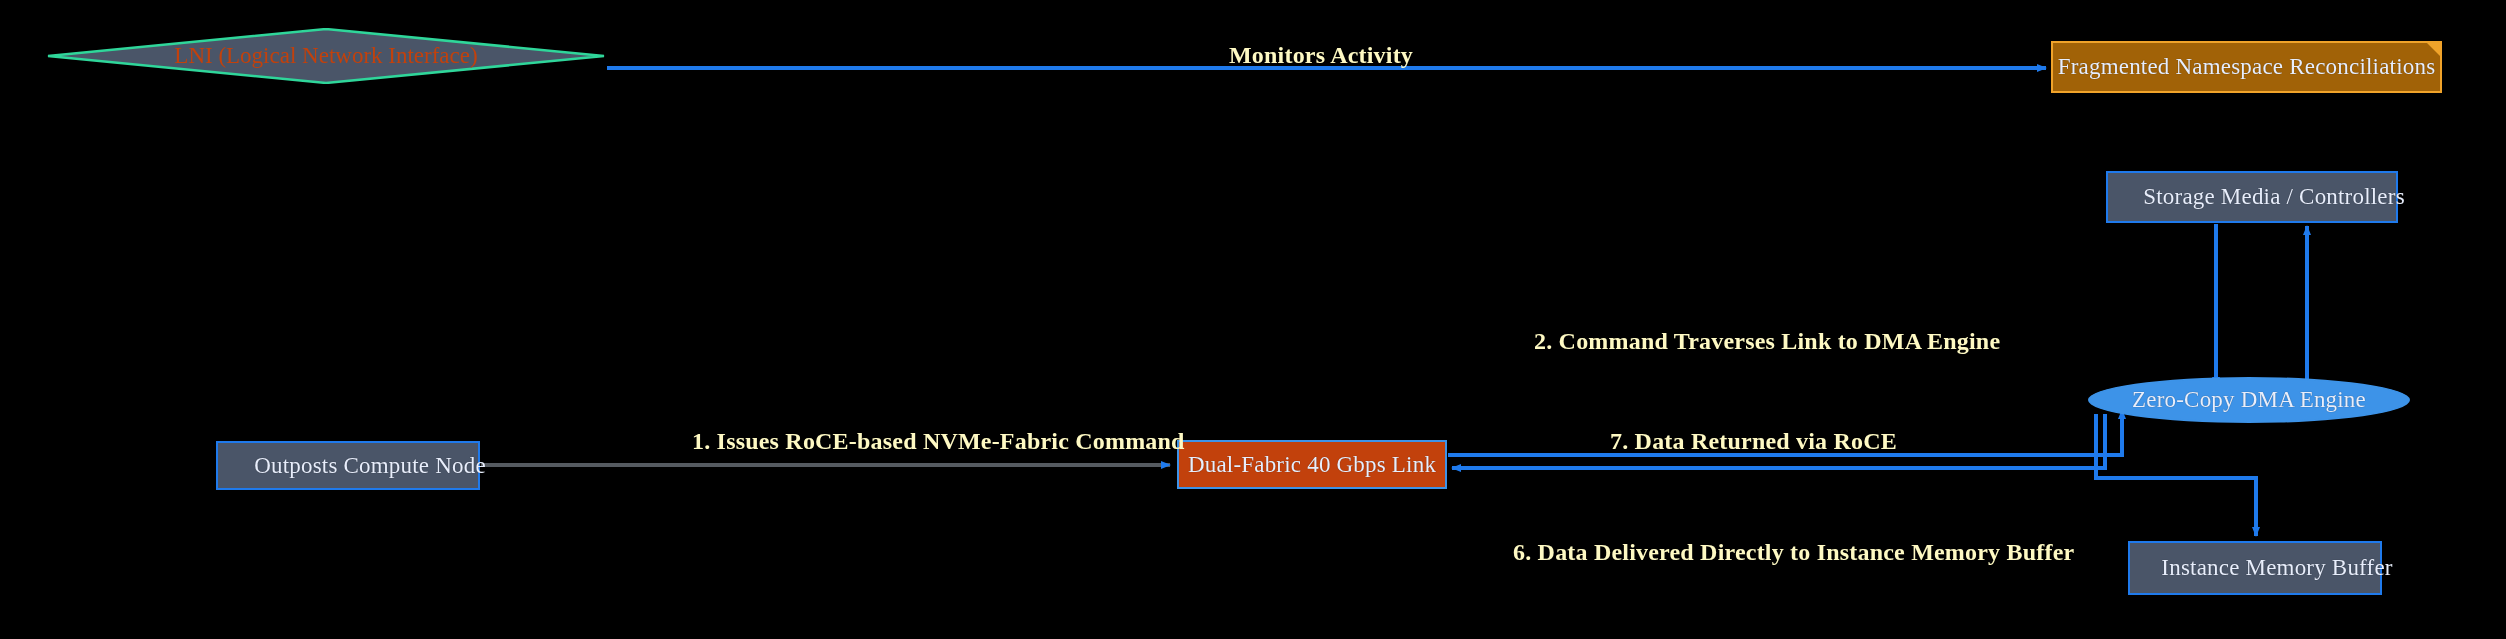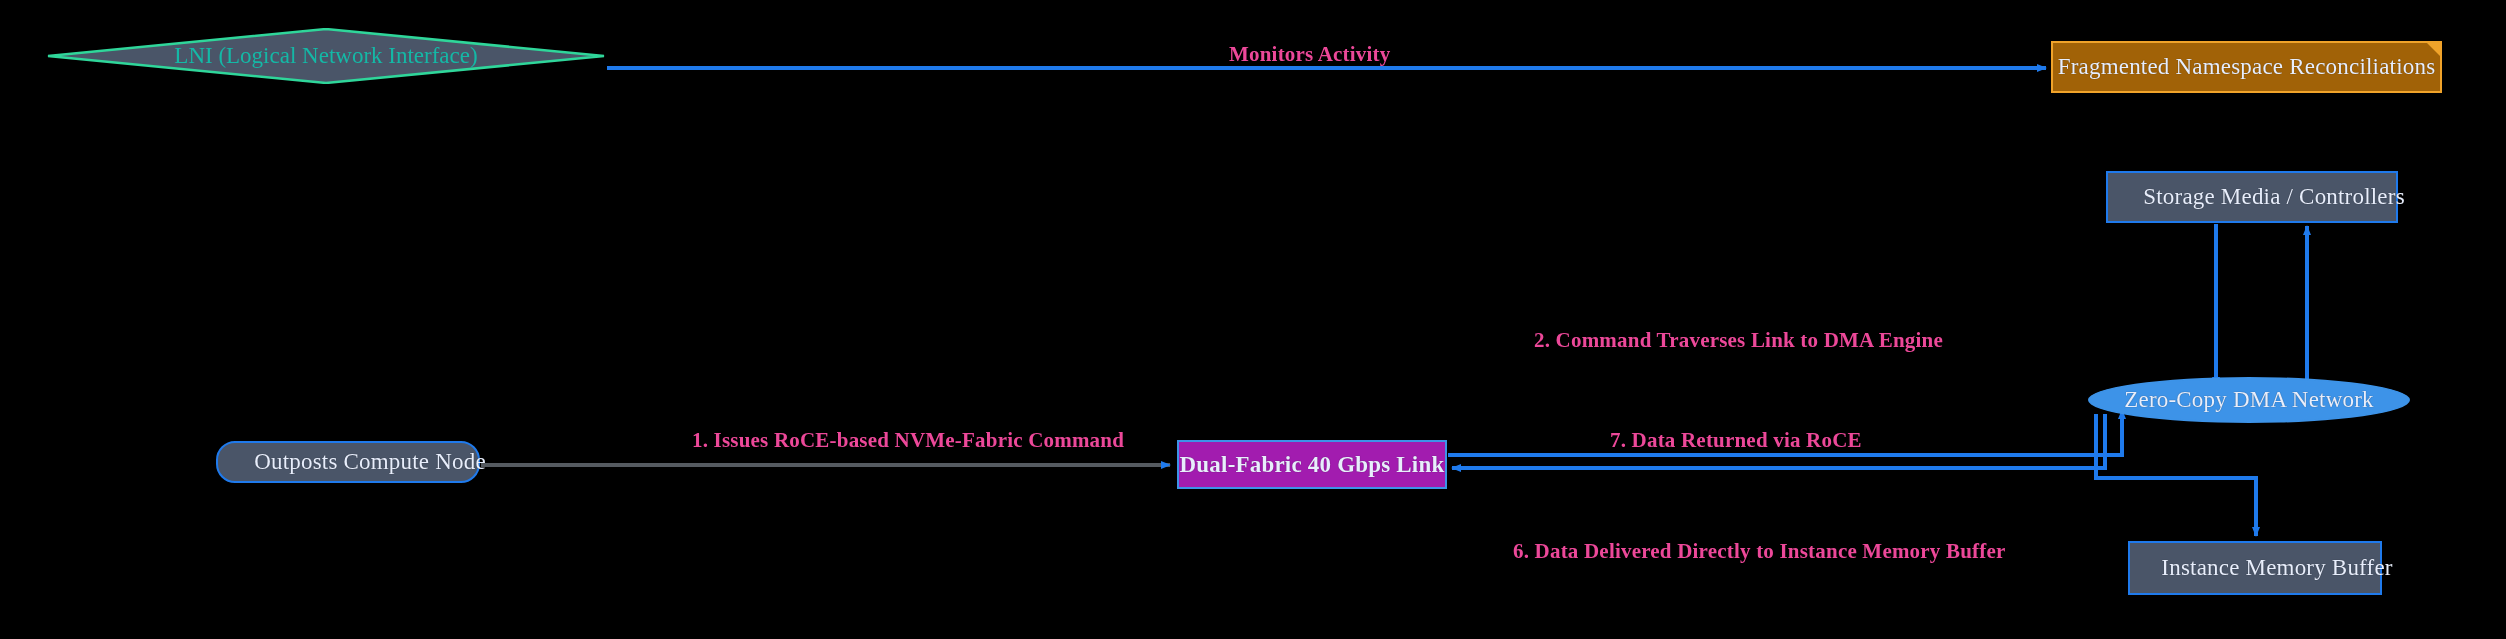--- a/index.html
+++ b/index.html
@@ -47,23 +47,22 @@
     content: "";
     position: absolute;
     top: 0px;
     right: 0px;
     width: 0;
     height: 0;
     border-left: 13px solid transparent;
     border-top: 13px solid #f0a32a;
   }
   .node-fill {
-    background: #a21caf;
+    background: #c2410c;
     border: 2px solid #3d93e8;
-    font-weight: bold;
   }
   .node-ellipse {
     background: #3d93e8;
     border: 2px solid #3d93e8;
     border-radius: 50%;
   }
   .node-diamond-wrap {
     position: absolute;
     z-index: 5;
   }
@@ -72,28 +71,28 @@
     left: 0; top: 0;
     width: 100%; height: 100%;
   }
   .node-diamond-label {
     position: absolute;
     left: 0; top: 0;
     width: 100%; height: 100%;
     display: flex;
     align-items: center;
     justify-content: center;
-    color: #14b8a6;
+    color: #c2410c;
     font-size: 23px;
     white-space: nowrap;
   }
   .edge-label {
     position: absolute;
-    color: #ec4899;
-    font-size: 21px;
+    color: #fef9c3;
+    font-size: 24px;
     font-weight: bold;
     white-space: nowrap;
     z-index: 6;
     font-family: "Liberation Serif", "DejaVu Serif", serif;
     letter-spacing: 0.2px;
   }
 </style>
 </head>
 <body>
 
@@ -129,32 +128,32 @@
 
 <div class="node node-rect-note" style="left:2051px; top:41px; width:391px; height:52px;">
   <span>Fragmented Namespace Reconciliations</span>
 </div>
 
 <div class="node node-rect" style="left:2106px; top:171px; width:292px; height:52px;">
   <span>Storage Media / Controllers</span>
 </div>
 
 <div class="node node-ellipse" style="left:2088px; top:377px; width:322px; height:46px;">
-  <span>Zero-Copy DMA Network</span>
+  <span>Zero-Copy DMA Engine</span>
 </div>
 
 <div class="node node-rect" style="left:2128px; top:541px; width:254px; height:54px;">
   <span>Instance Memory Buffer</span>
 </div>
 
 <div class="node node-fill" style="left:1177px; top:440px; width:270px; height:49px;">
   <span>Dual-Fabric 40 Gbps Link</span>
 </div>
 
-<div class="node node-rect" style="left:216px; top:441px; width:264px; height:42px;border-radius:19px;">
+<div class="node node-rect" style="left:216px; top:441px; width:264px; height:49px;">
   <span>Outposts Compute Node</span>
 </div>
 
 <div class="edge-label" style="left:1229px; top:42px;">Monitors Activity</div>
 
 <div class="edge-label" style="left:692px; top:428px;">1. Issues RoCE-based NVMe-Fabric Command</div>
 
 <div class="edge-label" style="left:1534px; top:328px;">2. Command Traverses Link to DMA Engine</div>
 
 <div class="edge-label" style="left:1610px; top:428px;">7. Data Returned via RoCE</div>

